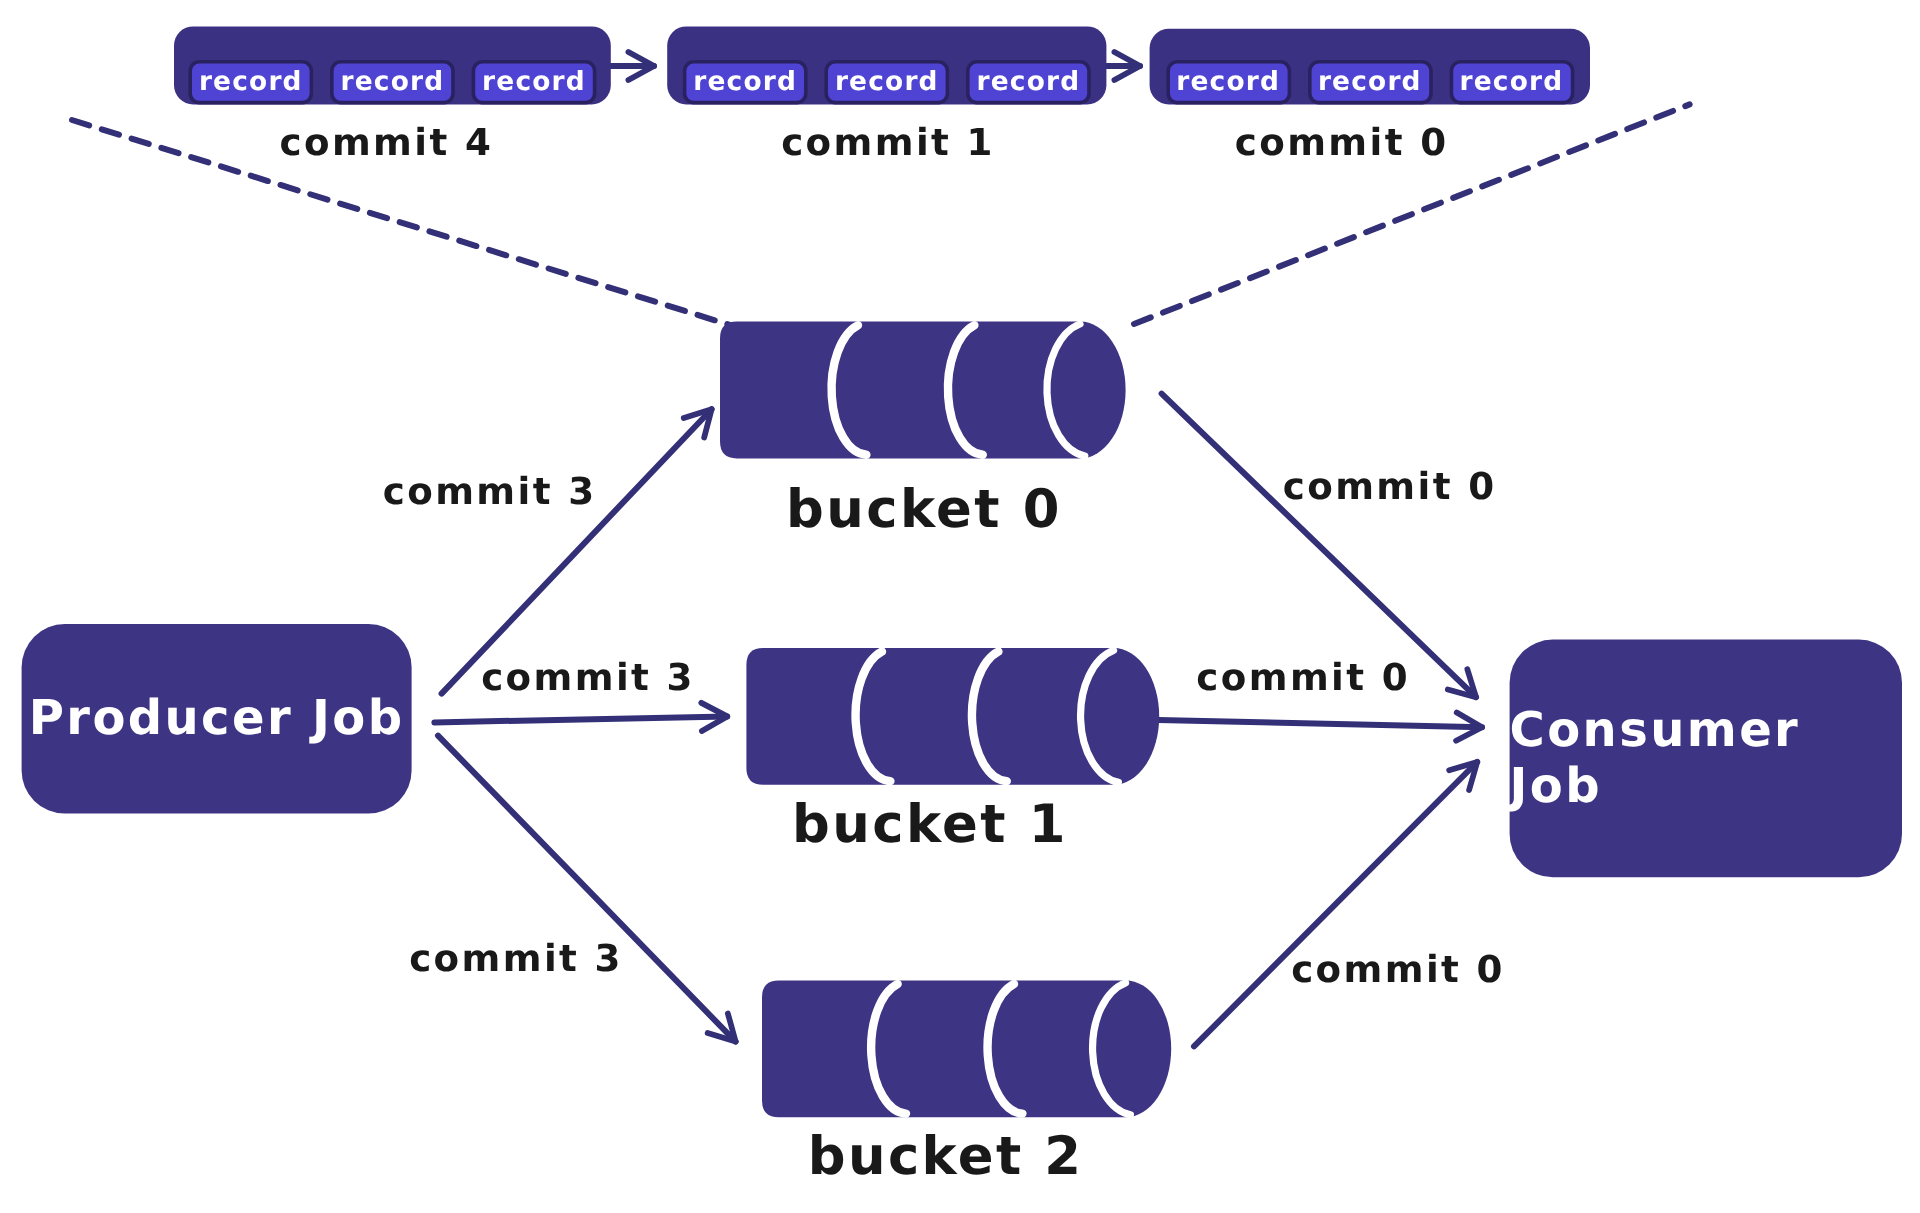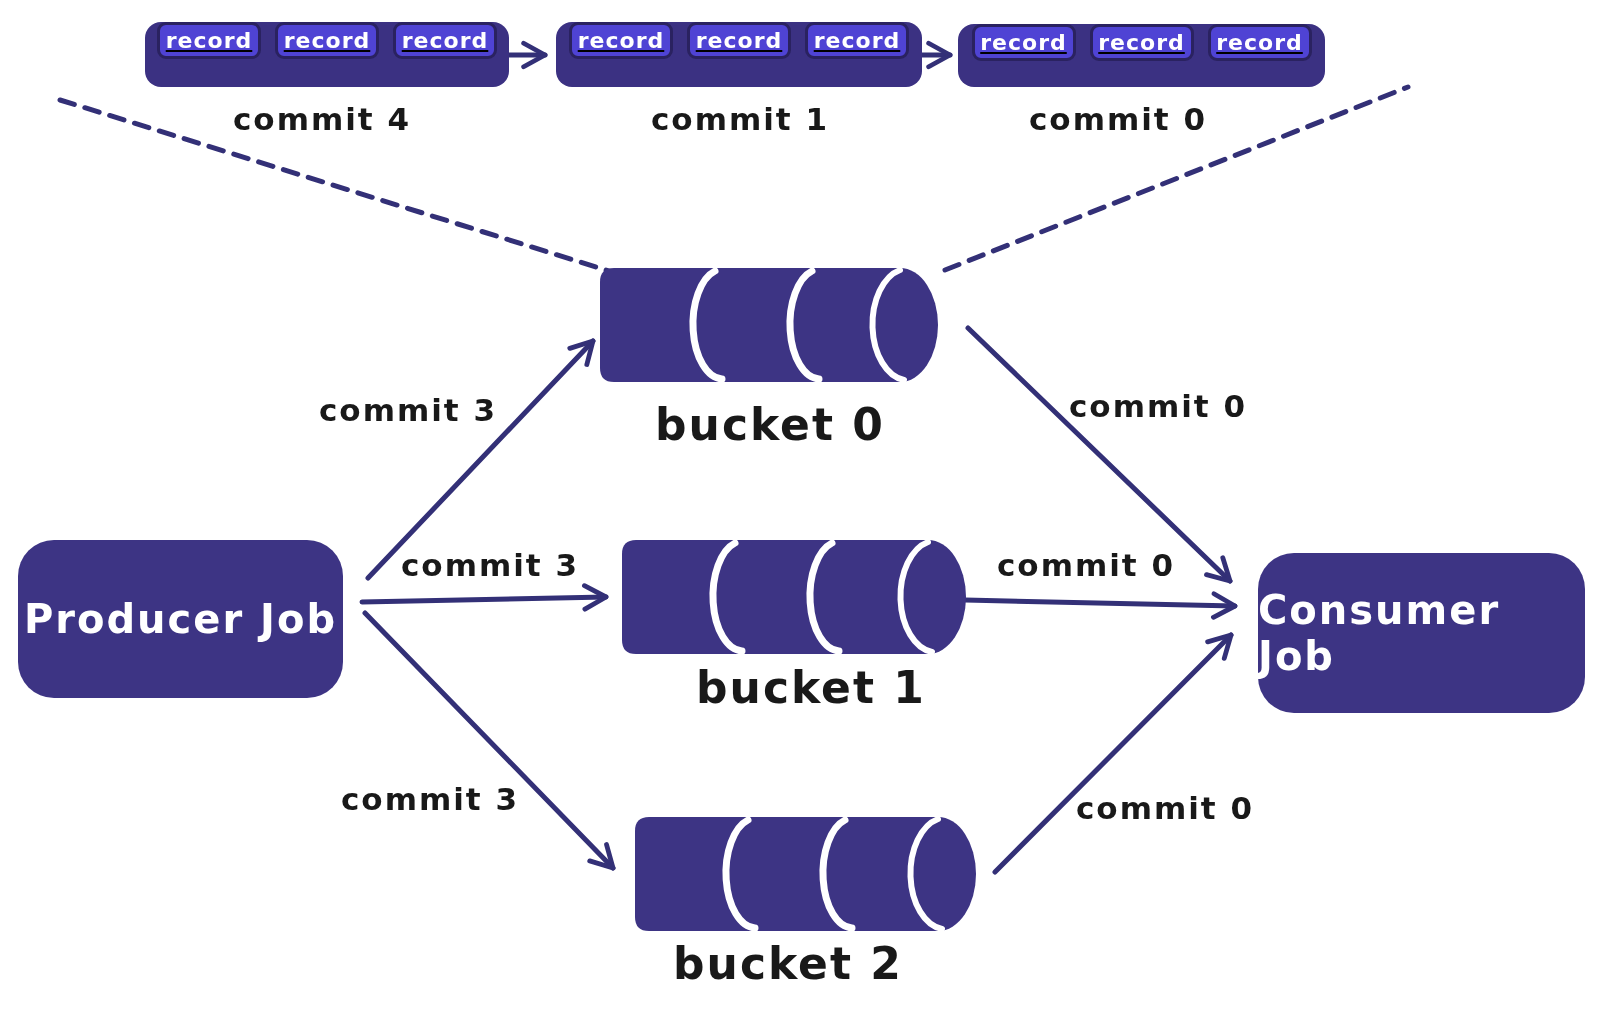--- a/index.html
+++ b/index.html
@@ -16,26 +16,25 @@
     left: 0; top: 0;
     width: 1600px; height: 1011px;
     pointer-events: none;
   }
   
   .commit-group {
     position: absolute;
     background: #3b3182;
     border-radius: 16px;
     display: flex;
-    align-items: flex-start;
+    align-items: flex-end;
     justify-content: center;
     gap: 14px;
     padding: 0 0;
     box-sizing: border-box;
-    text-decoration: underline;
   }
   .record-chip {
     width: 104px;
     height: 37px;
     background: #4f43d4;
     border: 3px solid #2a2260;
     border-radius: 9px;
     color: #ffffff;
     font-size: 22px;
     font-weight: 600;
@@ -61,21 +60,20 @@
     position: absolute;
     background: #3d3484;
     border-radius: 36px;
     display: flex;
     align-items: center;
     justify-content: center;
     color: #ffffff;
     font-size: 40px;
     font-weight: 700;
     letter-spacing: 2px;
-    margin-top: 20px;
   }
 </style>
 </head>
 <body>
 
 <div class="canvas">
 
   <svg class="svg-layer" viewBox="0 0 1600 1011">
     <defs>
       <marker id="ah" viewBox="0 0 30 30" refX="27" refY="15" markerWidth="32" markerHeight="32" markerUnits="userSpaceOnUse" orient="auto">
@@ -136,26 +134,26 @@
   <div class="commit-group" style="left:958px; top:24px; width:367px; height:63px;">
     <div class="record-chip">record</div>
     <div class="record-chip">record</div>
     <div class="record-chip">record</div>
   </div>
   <div class="hand-label" style="left:1118px; top:101px;">commit 0</div>
 
   <div class="job-box" style="left:18px; top:520px; width:325px; height:158px;">
     <span>Producer Job</span>
   </div>
-  <div class="job-box" style="left:1258px; top:533px; width:327px; height:160px;">
+  <div class="job-box" style="left:1258px; top:533px; width:327px; height:198px;">
     <span>Consumer Job</span>
   </div>
 
   <div class="hand-label bucket-label" style="left:770px; top:399px;">bucket 0</div>
-  <div class="hand-label bucket-label" style="left:811px; top:662px;">bucket 1</div>
+  <div class="hand-label bucket-label" style="left:775px; top:662px;">bucket 1</div>
   <div class="hand-label bucket-label" style="left:788px; top:938px;">bucket 2</div>
 
   <div class="hand-label" style="left:408px; top:392px;">commit 3</div>
   <div class="hand-label" style="left:490px; top:547px;">commit 3</div>
   <div class="hand-label" style="left:430px; top:781px;">commit 3</div>
 
   <div class="hand-label" style="left:1158px; top:388px;">commit 0</div>
   <div class="hand-label" style="left:1086px; top:547px;">commit 0</div>
   <div class="hand-label" style="left:1165px; top:790px;">commit 0</div>
 

